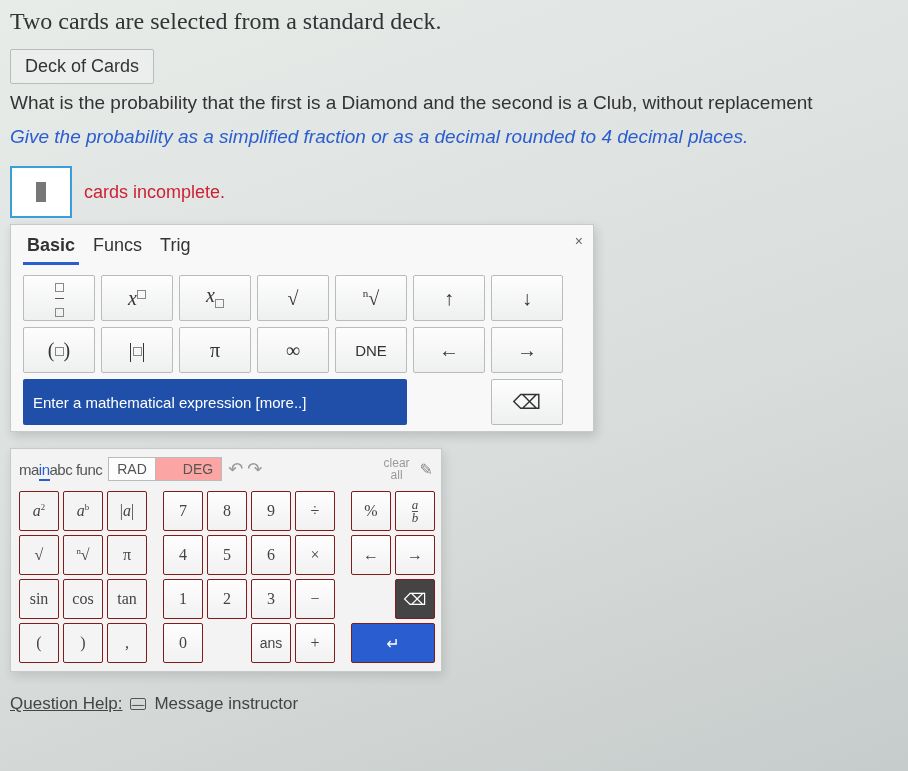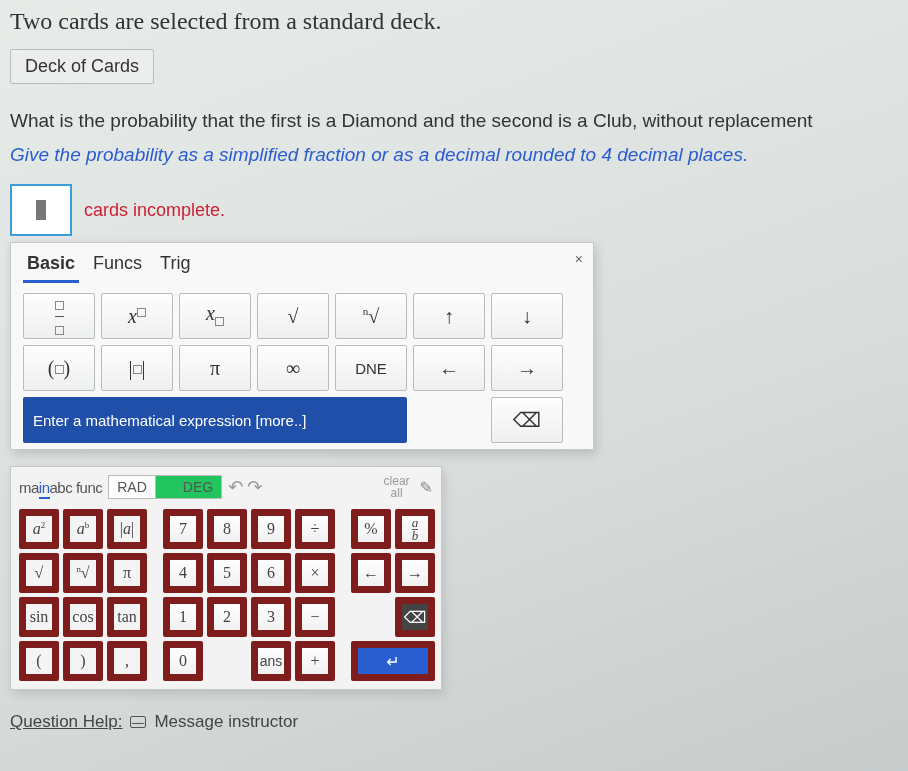--- a/index.html
+++ b/index.html
@@ -14,21 +14,21 @@
   }
   .q-intro { font-size: 24px; color: #333; margin-bottom: 14px; font-family: Liberation Serif, serif; }
   .deck-btn {
     display: inline-block;
     background: #eceeed;
     border: 1px solid #b8bdbb;
     padding: 6px 14px;
     font-size: 18px;
     color: #333;
     border-radius: 2px;
-    margin-bottom: 26px;
+    margin-bottom: 8px;
     cursor: pointer;
   }
   .q-body { font-size: 19px; color: #333; margin-bottom: 12px; }
   .q-hint { font-size: 19px; color: #2a5dd0; font-style: italic; margin-bottom: 18px; }
   .answer-row { display: flex; align-items: center; gap: 12px; }
   .answer-box {
     width: 62px; height: 52px;
     border: 2px solid #3a9fd8;
     background: #fff;
     display: flex; align-items: center; justify-content: center;
@@ -69,30 +69,30 @@
     background: #f2f3f2;
     border: 1px solid #c5cac8;
     box-shadow: 2px 4px 10px rgba(0,0,0,0.12);
     padding: 8px;
   }
   .calc-top { display: flex; align-items: center; gap: 6px; font-size: 15px; color: #555; margin-bottom: 10px; }
   .calc-mode { font-family: "Segoe UI",sans-serif; letter-spacing: -0.5px; }
   .calc-mode .hl { color: #2a5dd0; border-bottom: 2px solid #2a5dd0; padding-bottom: 1px; }
   .seg { display: inline-flex; border: 1px solid #b8bdbb; border-radius: 0; overflow: hidden; }
   .seg span { padding: 3px 8px; font-size: 14px; background: #fdfdfd; cursor: pointer; }
-  .seg span.on { background: #22c55e; border-left: 1px solid #b8bdbb; padding-left: 27px; }
+  .seg span.on { background: #fca5a5; border-left: 1px solid #b8bdbb; padding-left: 27px; }
   .arcs { color: #999; font-size: 18px; display: inline-flex; gap: 4px; }
   .arcs span { cursor: pointer; }
   .clear-group { margin-left: auto; text-align: center; font-size: 12px; color: #999; line-height: 1; cursor: pointer; }
   .pencil { color: #888; font-size: 16px; margin-left: 4px; cursor: pointer; }
 
   .calc-grid { display: grid; grid-template-columns: repeat(3,40px) 8px repeat(4,40px) 8px repeat(2,40px); grid-auto-rows: 40px; gap: 4px; }
   .cg-sp { visibility: hidden; }
   .ckey {
-    border: 7px solid #7f1d1d;
+    border: 1px solid #7f1d1d;
     background: linear-gradient(#fefefe,#f0f1f0);
     display: flex; align-items: center; justify-content: center;
     font-size: 16px; color: #444;
     font-family: "Cambria Math","Times New Roman",serif;
     cursor: pointer; border-radius: 2px;
   }
   .ckey.alt { background: #f3f4f3; }
   .ckey.dark { background: #444; color: #fff; }
   .ckey.blue { background: #2a5dd0; color: #fff; }
   .ckey.wide2 { grid-column: span 2; }

